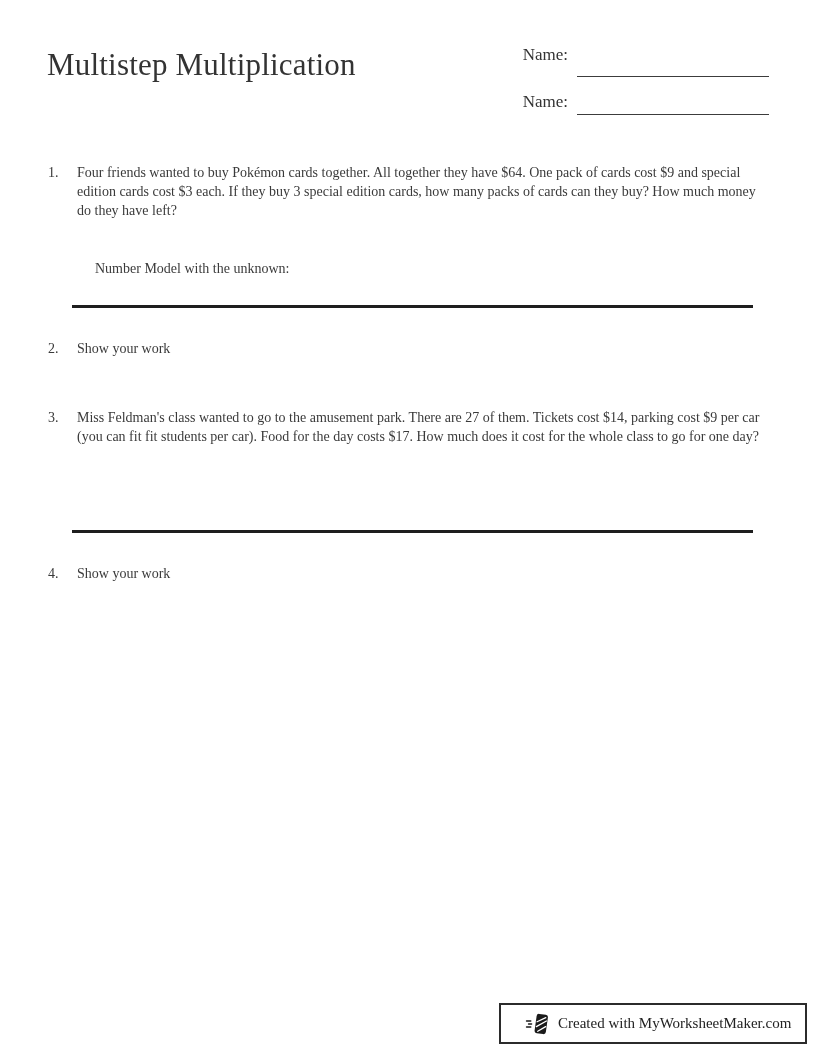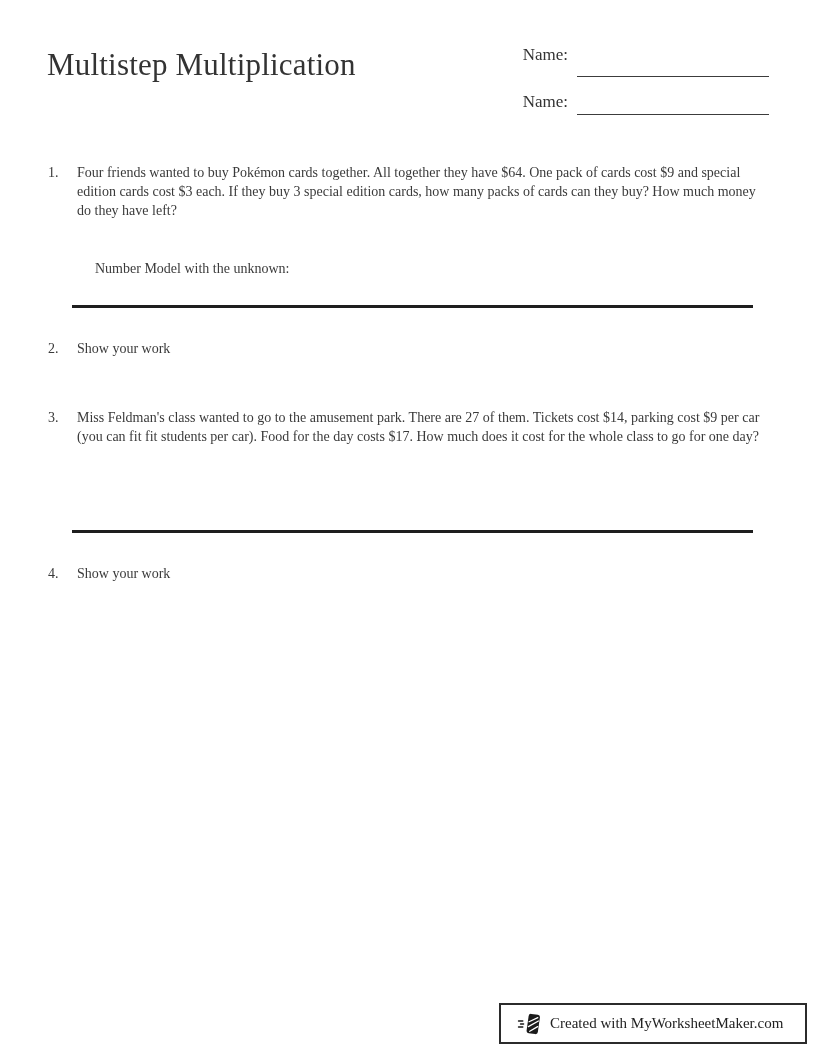--- a/index.html
+++ b/index.html
@@ -81,21 +81,21 @@
     position: absolute;
     left: 499px;
     top: 1003px;
     width: 308px;
     height: 41px;
     border: 2px solid #2b2b2b;
     box-sizing: border-box;
     background: #ffffff;
     display: flex;
     align-items: center;
-    padding-left: 16px;
+    padding-left: 24px;
     gap: 7px;
   }
   .footer-logo {
     flex: 0 0 auto;
     display: flex;
     align-items: center;
   }
   .footer-text {
     font-size: 15px;
     color: #222222;

